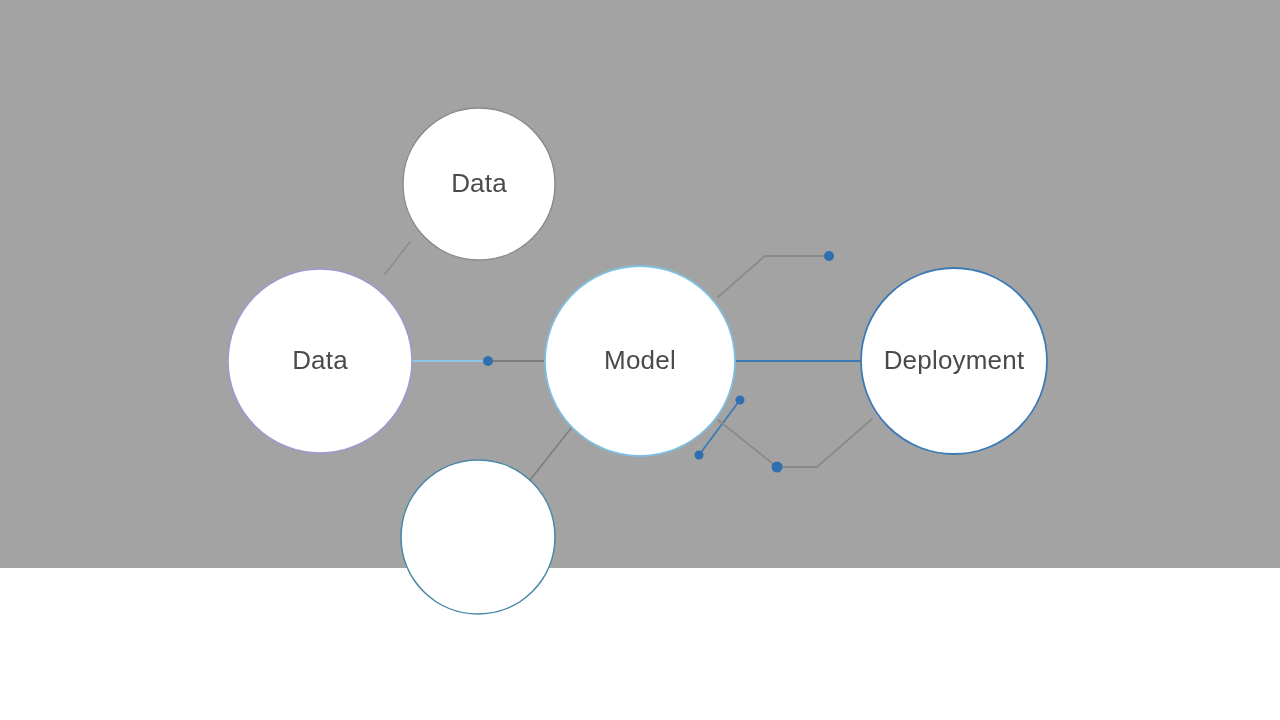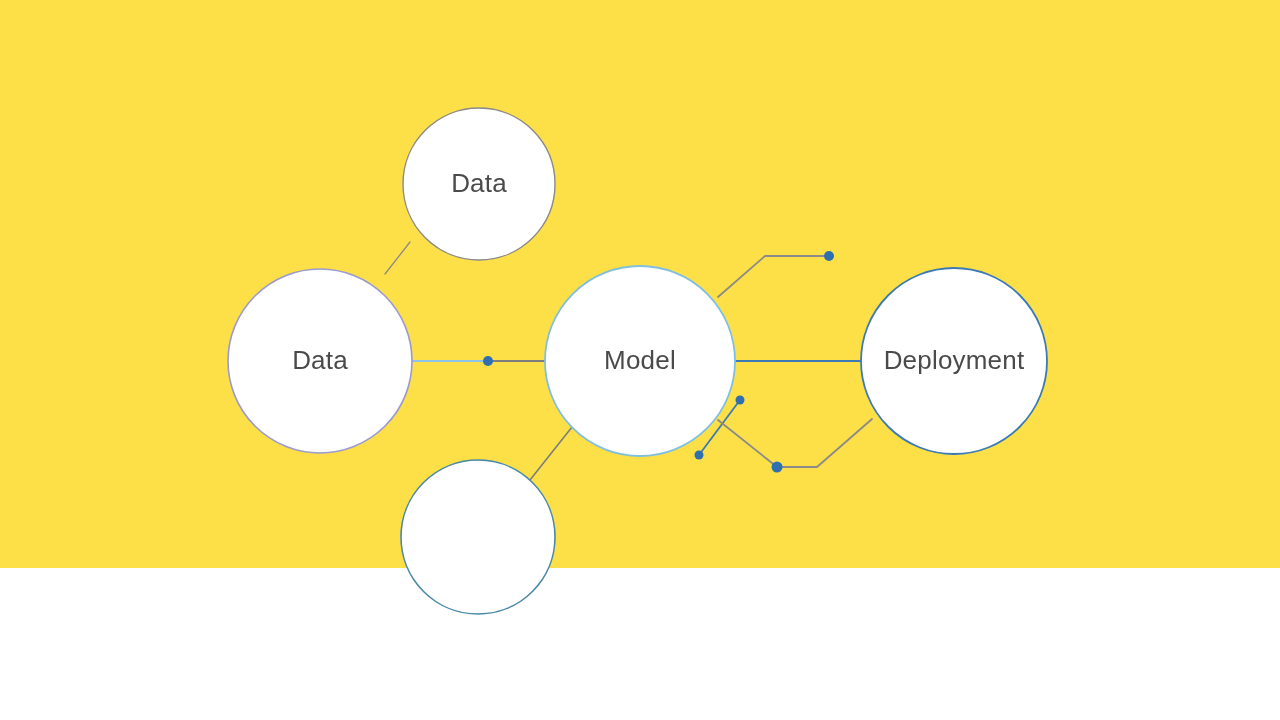--- a/index.html
+++ b/index.html
@@ -11,21 +11,21 @@
   body {
     width: 1280px;
     height: 720px;
     overflow: hidden;
     font-family: "Liberation Sans", "DejaVu Sans", sans-serif;
   }
   #diagram-root {
     position: relative;
     width: 1280px;
     height: 568px;
-    background: #fde047;
+    background: #a3a3a3;
   }
   #diagram-svg {
     position: absolute;
     top: 0;
     left: 0;
     width: 1280px;
     height: 720px;
     display: block;
   }
   .node-label {

